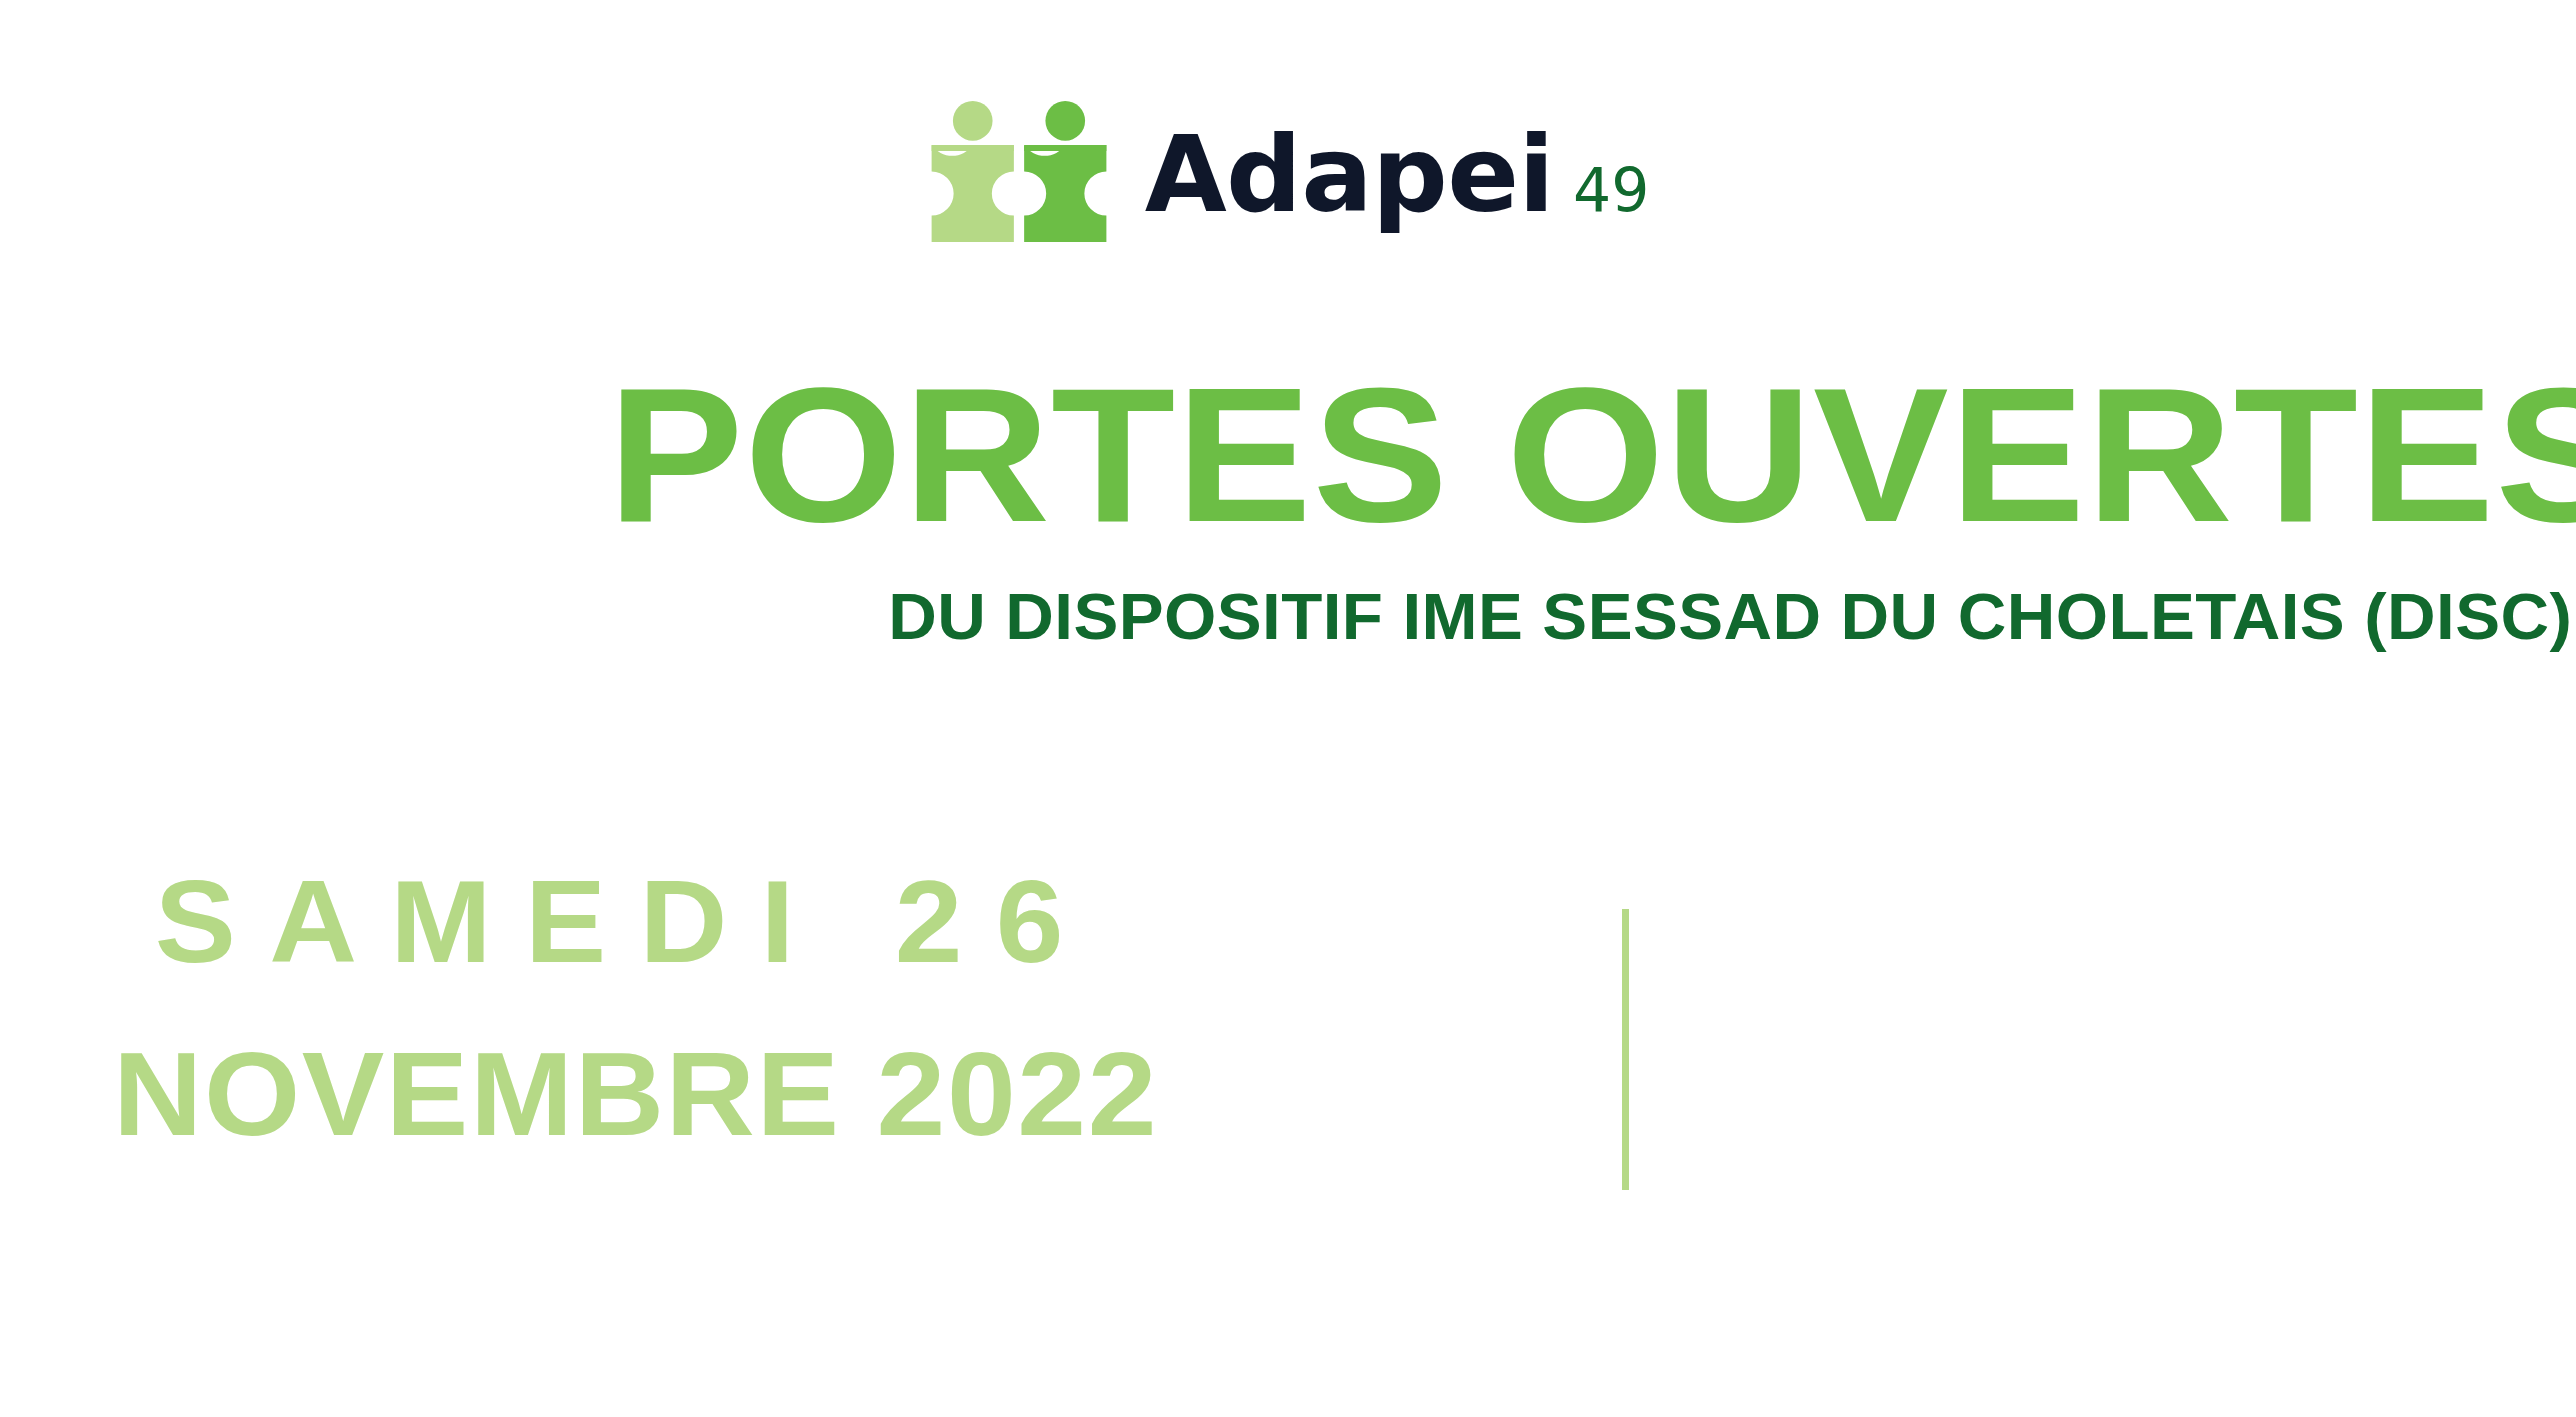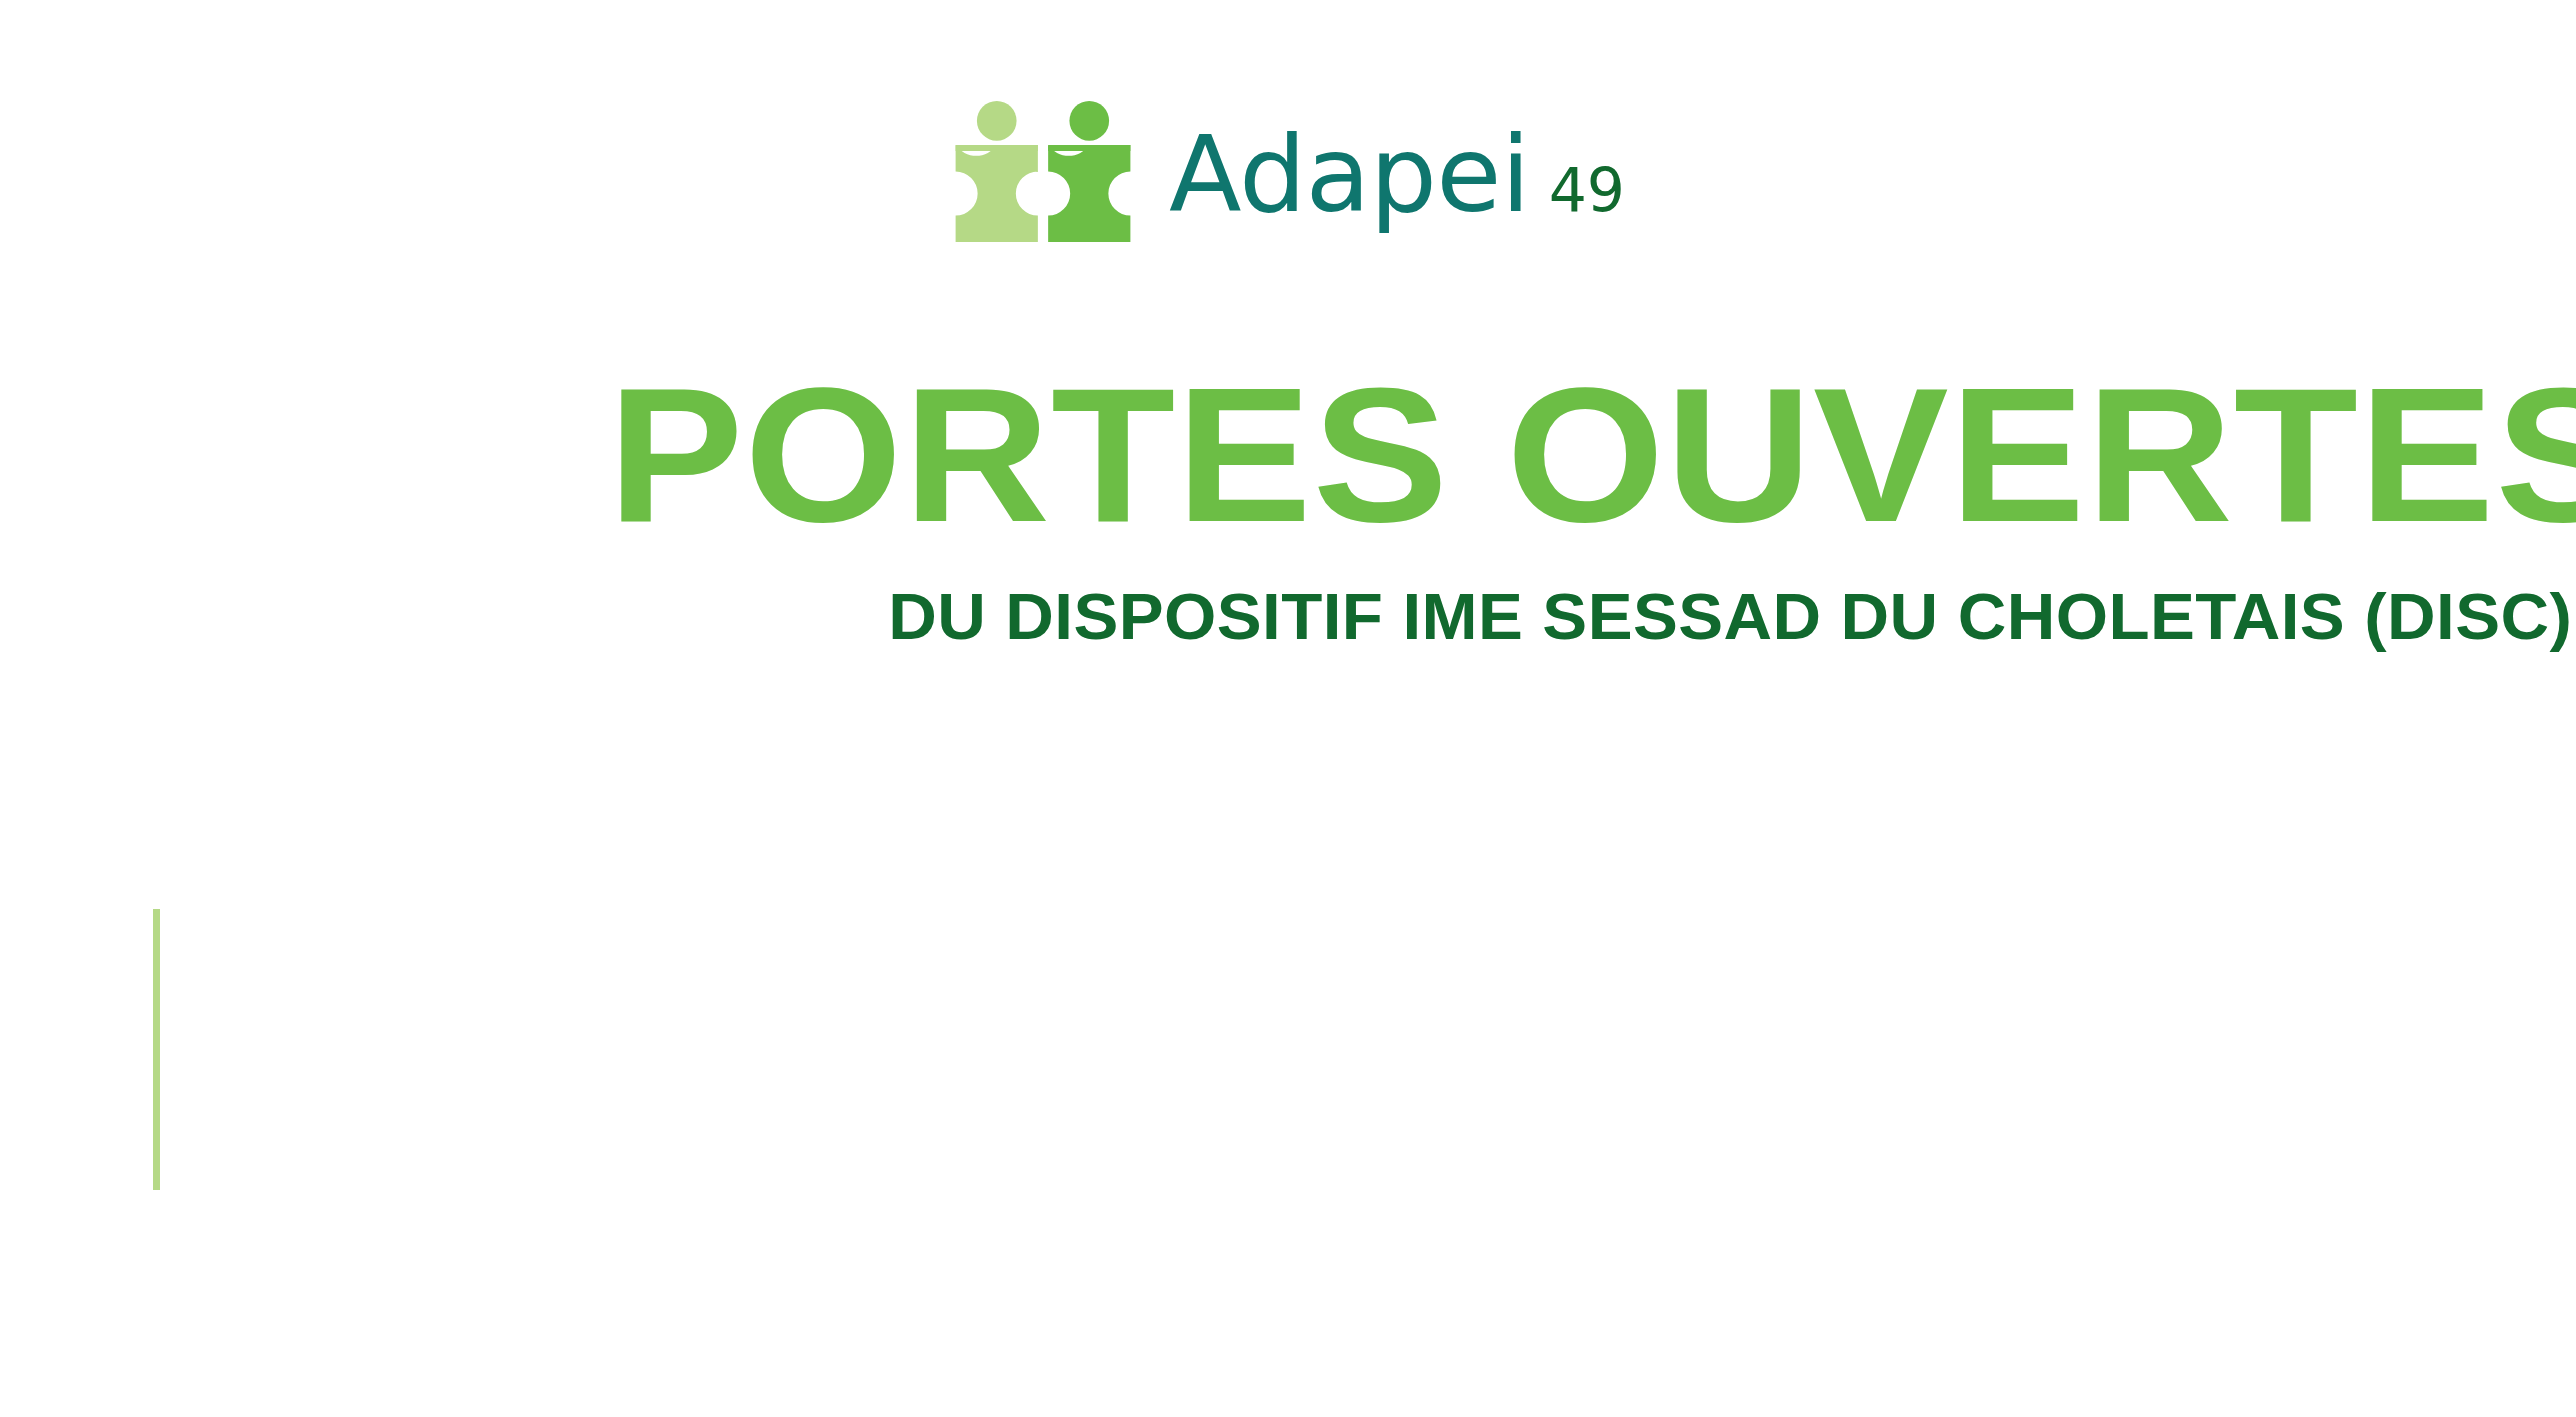--- a/index.html
+++ b/index.html
@@ -35,24 +35,24 @@
     flex: 0 0 auto;
   }
   #logo-wordmark {
     display: flex;
     align-items: baseline;
     gap: 19px;
     transform: translateY(4.4px);
   }
   #logo-name {
     font-family: "DejaVu Sans", sans-serif;
-    font-weight: 400;
+    font-weight: 700;
     font-size: 106px;
     line-height: 1;
-    color: #0f766e;
+    color: #0f172a;
     letter-spacing: -0.7px;
   }
   #logo-number {
     font-family: "DejaVu Sans", sans-serif;
     font-weight: 400;
     font-size: 60px;
     line-height: 1;
     color: #11692E;
     letter-spacing: 0px;
   }
@@ -184,18 +184,22 @@
   </div>
 </div>
 
 <div id="headline-block">
   <h1 id="headline-main">PORTES OUVERTES</h1>
   <h2 id="headline-sub">DU DISPOSITIF IME SESSAD DU CHOLETAIS (DISC)</h2>
 </div>
 
 <div id="details-block">
 
+  <div id="date-column">
+    <div class="date-line" id="date-line-1">SAMEDI 26</div>
+    <div class="date-line" id="date-line-2">NOVEMBRE 2022</div>
+  </div>
 
   <div id="details-divider"></div>
 
 
 </div>
 
 
 </body></html>

